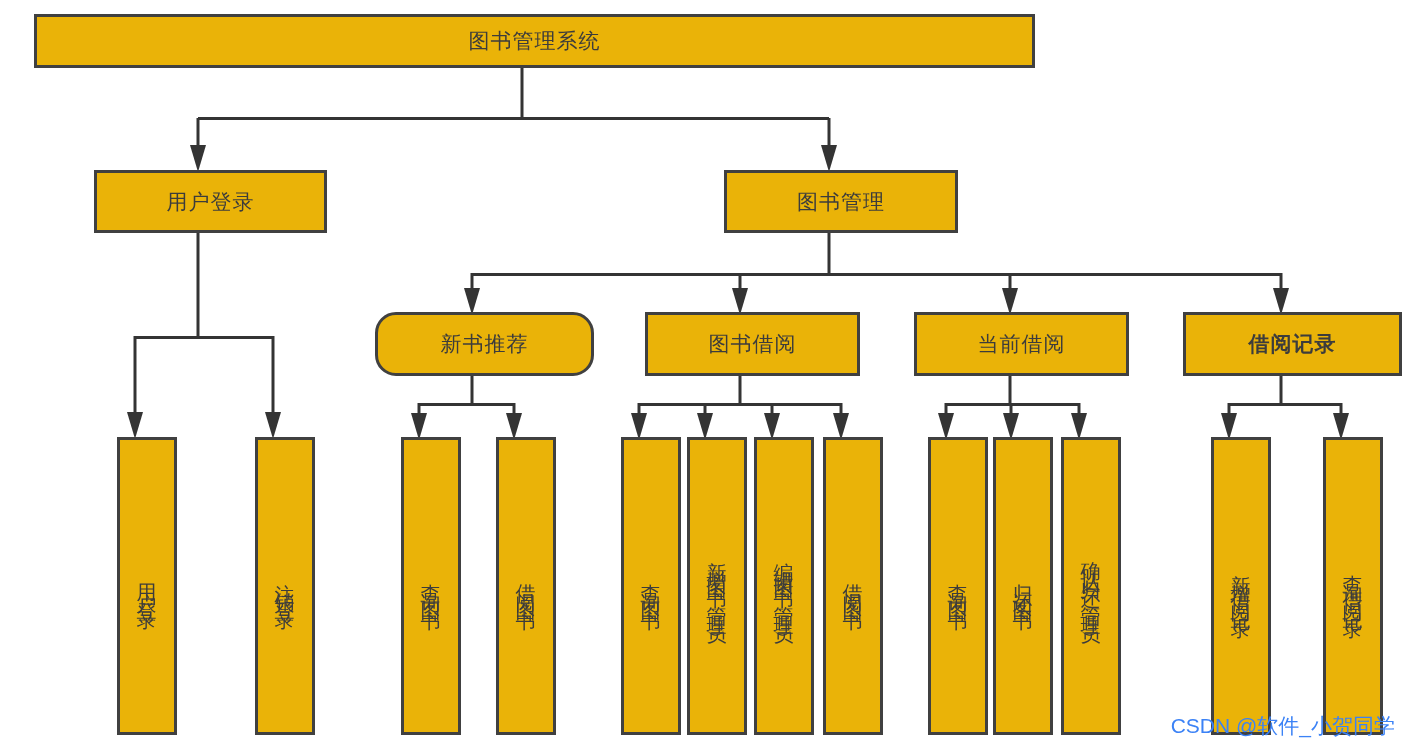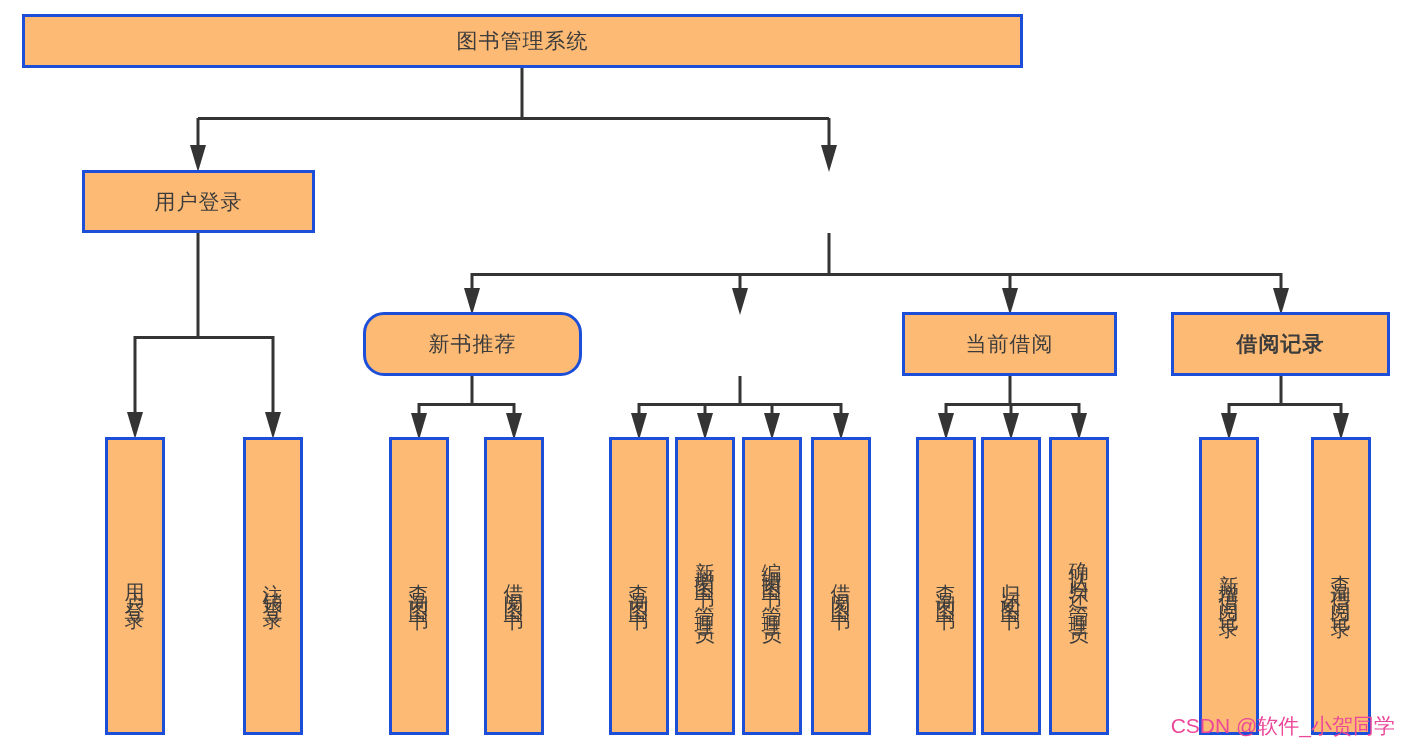--- a/index.html
+++ b/index.html
@@ -19,48 +19,49 @@
     position: absolute;
     left: 0;
     top: 0;
     width: 1405px;
     height: 747px;
     z-index: 1;
   }
   .node {
     position: absolute;
     box-sizing: border-box;
-    border: 3px solid #1d4ed8;
-    background: #fdba74;
+    border: 3px solid #404040;
+    background: #eab308;
     display: flex;
     align-items: center;
     justify-content: center;
     color: #3c3c3c;
     z-index: 2;
+    margin-left: 12px;
   }
   .node.h {
     font-size: 21px;
     letter-spacing: 1px;
     white-space: nowrap;
   }
   .node.v {
     font-size: 20px;
   }
   .vtext {
     writing-mode: vertical-rl;
     text-orientation: mixed;
     letter-spacing: 9px;
     line-height: 1;
   }
   #watermark {
     position: absolute;
     right: 10px;
     top: 712px;
     font-size: 21px;
-    color: #ec4899;
+    color: #3b82f6;
     z-index: 3;
     white-space: nowrap;
   }
 </style>
 </head>
 <body>
 
 <div id="stage">
 
   <svg id="connectors" viewBox="0 0 1405 747" xmlns="http://www.w3.org/2000/svg">
@@ -122,22 +123,24 @@
       <polygon points="1003,413 1019,413 1011,440"></polygon>
       <polygon points="1071,413 1087,413 1079,440"></polygon>
       <polygon points="1221,413 1237,413 1229,440"></polygon>
       <polygon points="1333,413 1349,413 1341,440"></polygon>
     </g>
   </svg>
 
   <div class="node h" style="left:22px; top:14px; width:1001px; height:54px;">图书管理系统</div>
 
   <div class="node h" style="left:82px; top:170px; width:233px; height:63px;">用户登录</div>
+  <div class="node h" style="left:712px; top:170px; width:234px; height:63px;">图书管理</div>
 
   <div class="node h" style="left:363px; top:312px; width:219px; height:64px;border-radius:21px;">新书推荐</div>
+  <div class="node h" style="left:633px; top:312px; width:215px; height:64px;">图书借阅</div>
   <div class="node h" style="left:902px; top:312px; width:215px; height:64px;font-family:Liberation Serif, serif;">当前借阅</div>
   <div class="node h" style="left:1171px; top:312px; width:219px; height:64px;font-weight:bold;">借阅记录</div>
 
   <div class="node v" style="left:105px; top:437px; width:60px; height:298px;">
     <span class="vtext">用户登录</span>
   </div>
   <div class="node v" style="left:243px; top:437px; width:60px; height:298px;">
     <span class="vtext">注销登录</span>
   </div>
 

